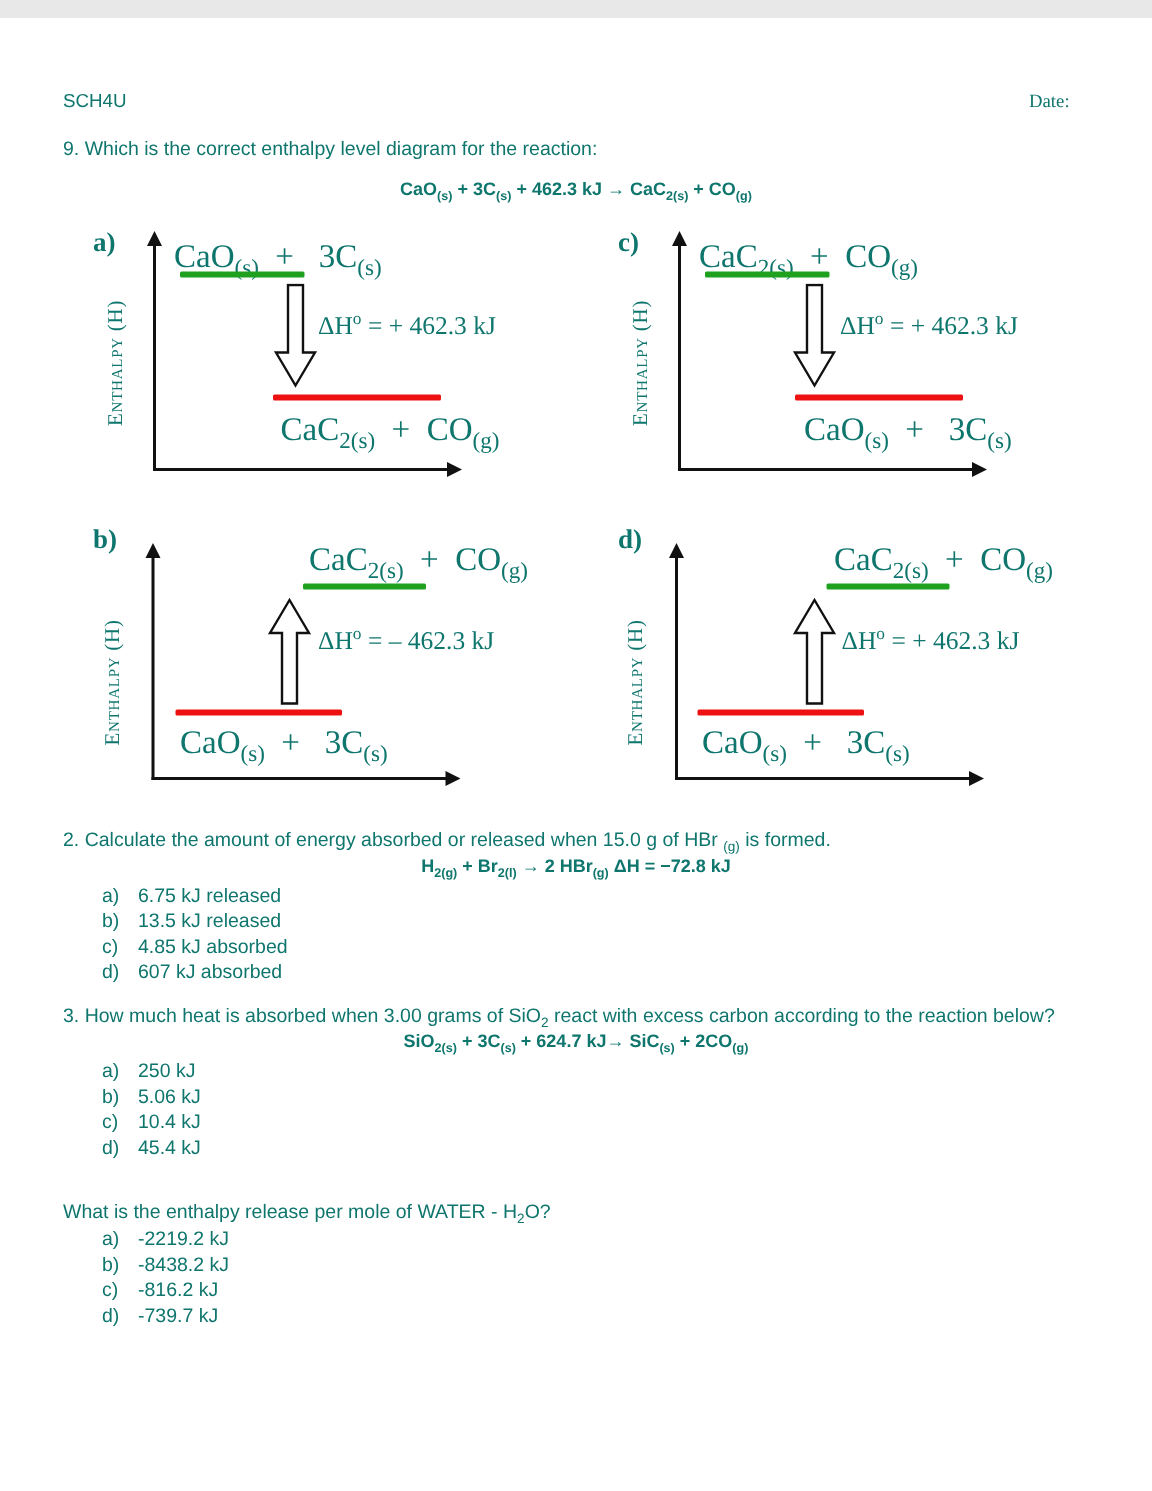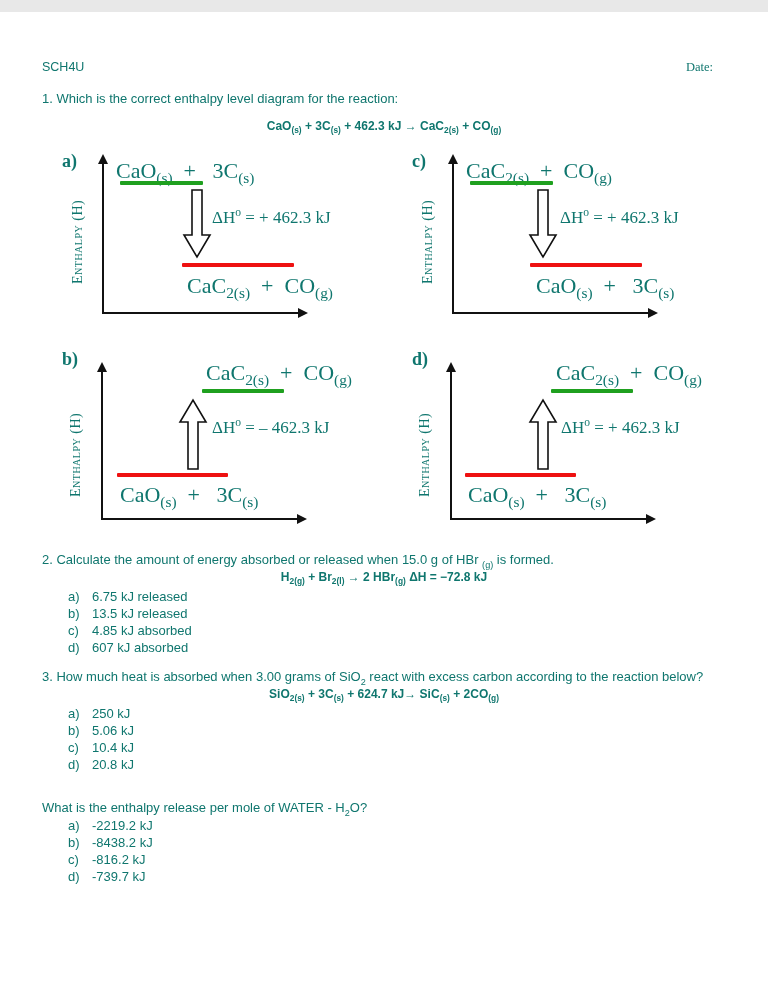--- a/index.html
+++ b/index.html
@@ -32,21 +32,21 @@
   .footer-rule{height:4px;}
 </style>
 </head>
 <body>
 
 <div class="page">
 
   <div class="abs hdr-code nowrap">SCH4U</div>
   <div class="abs hdr-date nowrap">Date:</div>
 
-  <div class="abs qline nowrap" style="top:79px">1. Which is the correct enthalpy level diagram for the reaction:</div>
+  <div class="abs qline nowrap" style="top:79px">9. Which is the correct enthalpy level diagram for the reaction:</div>
   <div class="abs qeq nowrap" style="top:107px">CaO<sub>(s)</sub> + 3C<sub>(s)</sub> + 462.3 kJ → CaC<sub>2(s)</sub> + CO<sub>(g)</sub></div>
 
   <div class="abs dia-label" style="left:62px;top:139px">a)</div>
   <div class="abs ylab" style="left:70px;top:172px;height:116px">Enthalpy (H)</div>
   <div class="abs ah-up" style="left:98px;top:142px"></div>
   <div class="abs axis-v" style="left:102px;top:150px;height:152px"></div>
   <div class="abs axis-h" style="left:102px;top:300px;width:198px"></div>
   <div class="abs ah-right" style="left:298px;top:296px"></div>
   <div class="abs dtext" style="left:116px;top:146px">CaO<sub>(s)</sub>&nbsp;&nbsp;+&nbsp;&nbsp;&nbsp;3C<sub>(s)</sub></div>
   <div class="abs lvl lvl-hi" style="left: 120px; top: 169px; width: 83px; background: rgb(31, 160, 31);"></div>
@@ -130,21 +130,21 @@
   <div class="abs opt nowrap" style="top:711px">
       <span class="lt">b)</span>
       <span>5.06 kJ</span>
     </div>
   <div class="abs opt nowrap" style="top:728px">
       <span class="lt">c)</span>
       <span>10.4 kJ</span>
     </div>
   <div class="abs opt nowrap" style="top:745px">
       <span class="lt">d)</span>
-      <span>20.8 kJ</span>
+      <span>45.4 kJ</span>
     </div>
 
   <div class="abs qline nowrap" style="top:788px">What is the enthalpy release per mole of WATER - H<sub>2</sub>O?</div>
   <div class="abs opt nowrap" style="top:806px">
       <span class="lt">a)</span>
       <span>-2219.2 kJ</span>
     </div>
   <div class="abs opt nowrap" style="top:823px">
       <span class="lt">b)</span>
       <span>-8438.2 kJ</span>

